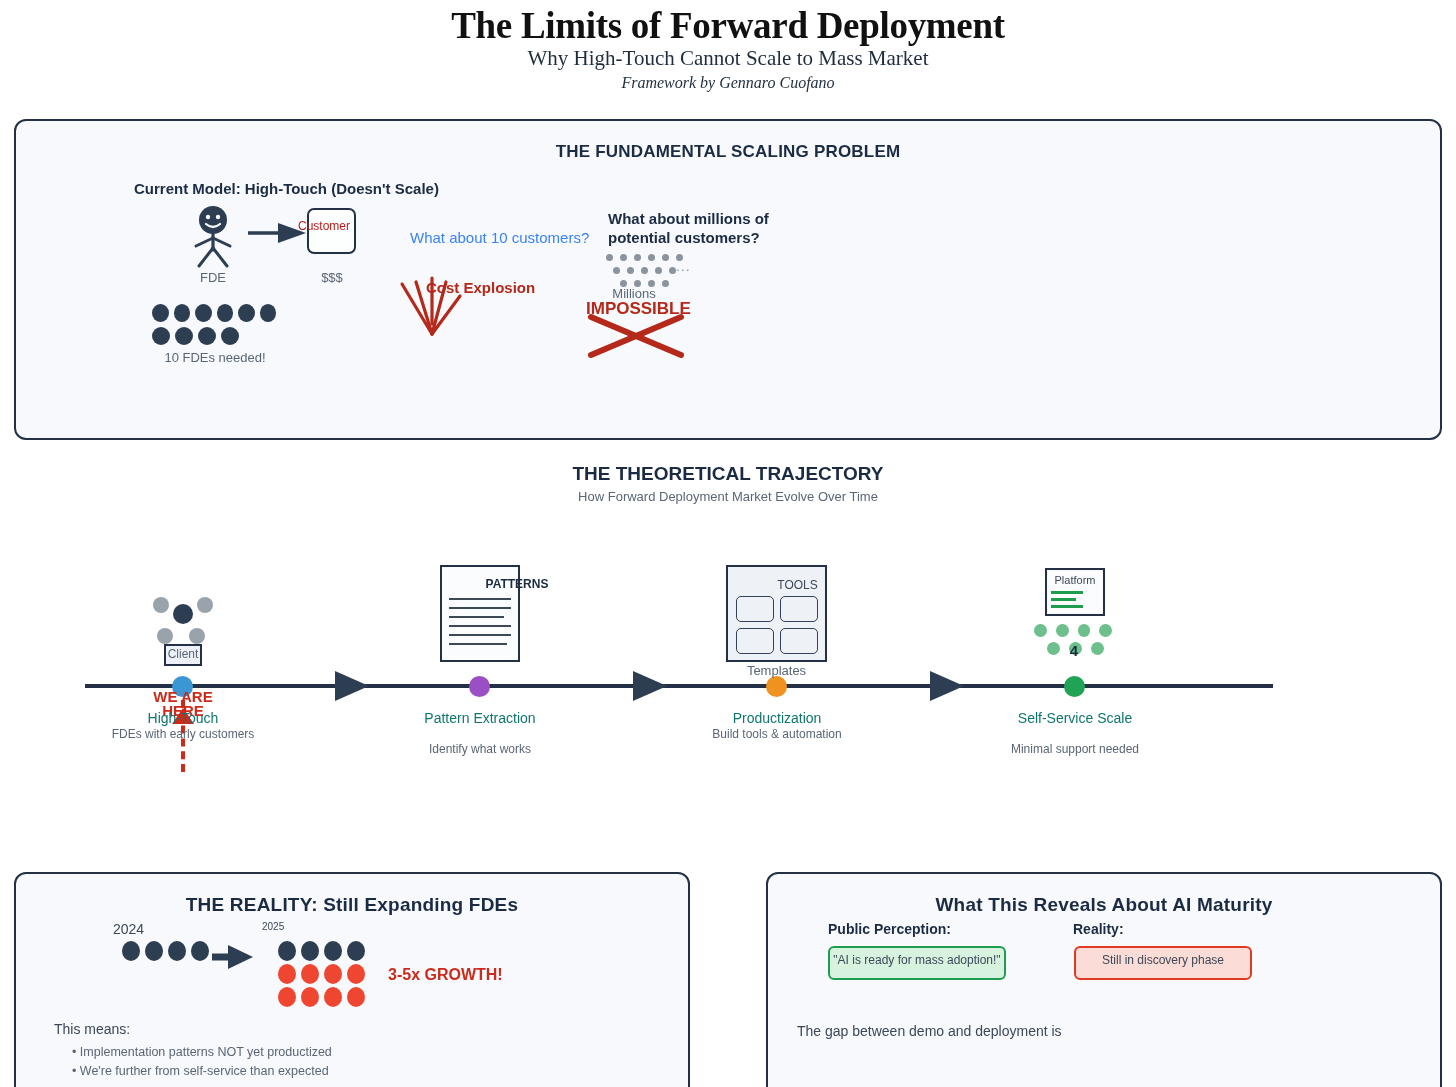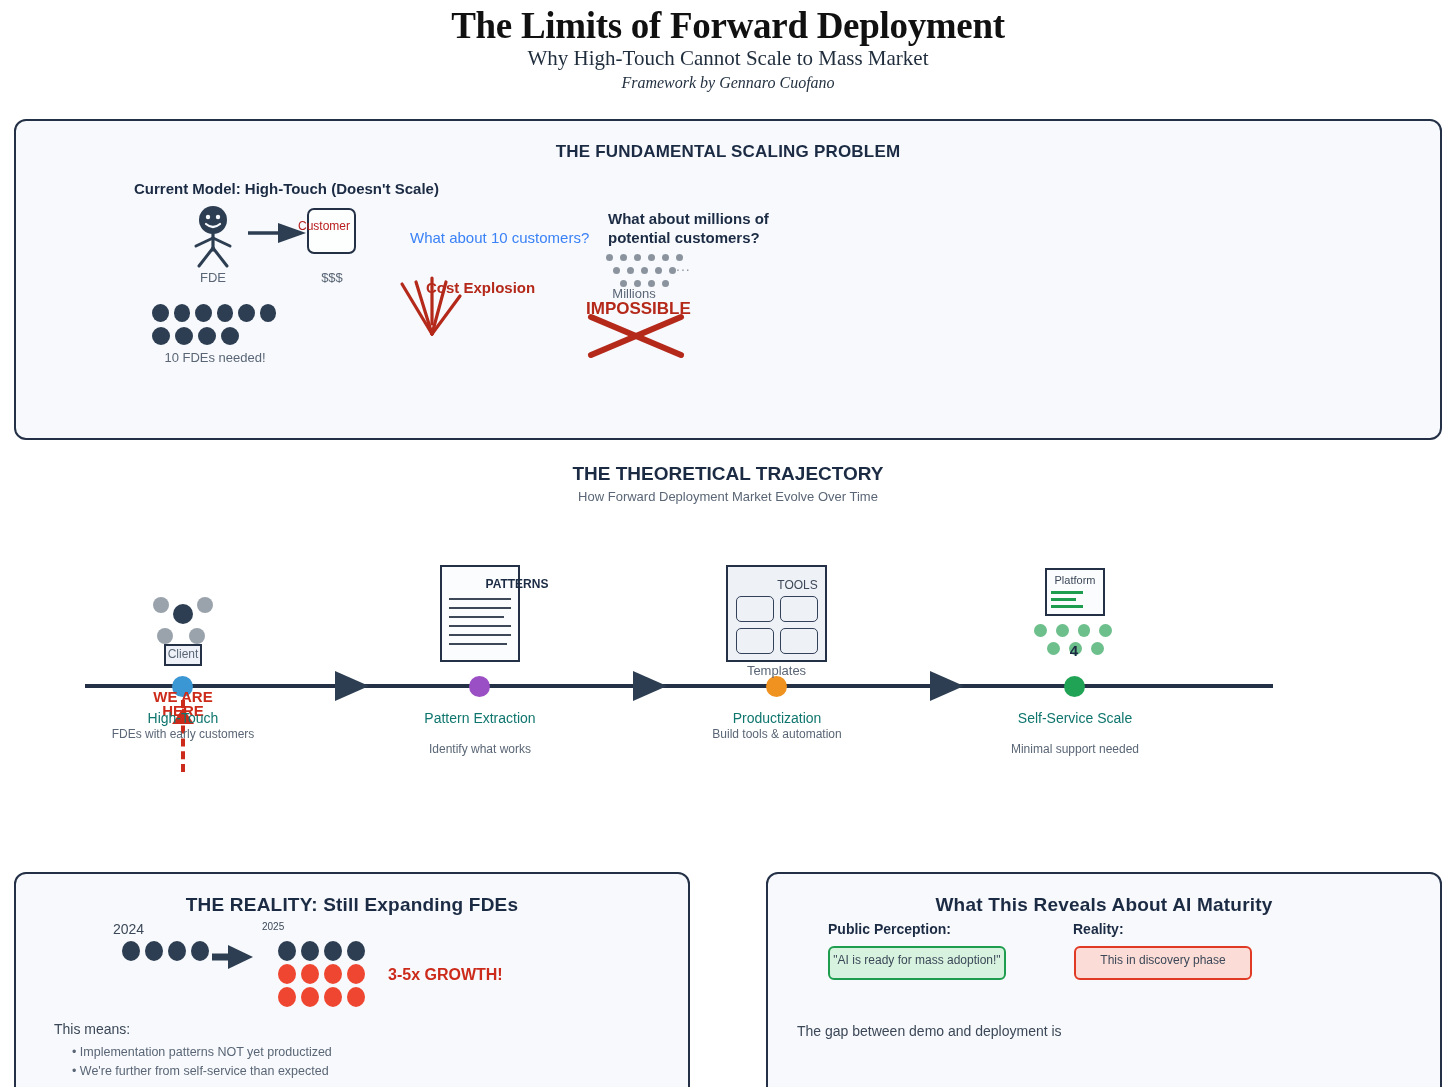--- a/index.html
+++ b/index.html
@@ -432,15 +432,15 @@
 
 <div class="abs panel" id="panel-maturity"></div>
 <div class="abs panel-title" id="t-maturity">What This Reveals About AI Maturity</div>
 
 <div class="abs" id="mt-pub-label">Public Perception:</div>
 <div class="abs" id="mt-pub-box"></div>
 <div class="abs" id="mt-pub-text">"AI is ready for mass adoption!"</div>
 
 <div class="abs" id="mt-real-label">Reality:</div>
 <div class="abs" id="mt-real-box"></div>
-<div class="abs" id="mt-real-text">This in discovery phase</div>
+<div class="abs" id="mt-real-text">Still in discovery phase</div>
 
 <div class="abs" id="mt-gap">The gap between demo and deployment is</div>
 
 </body></html>

